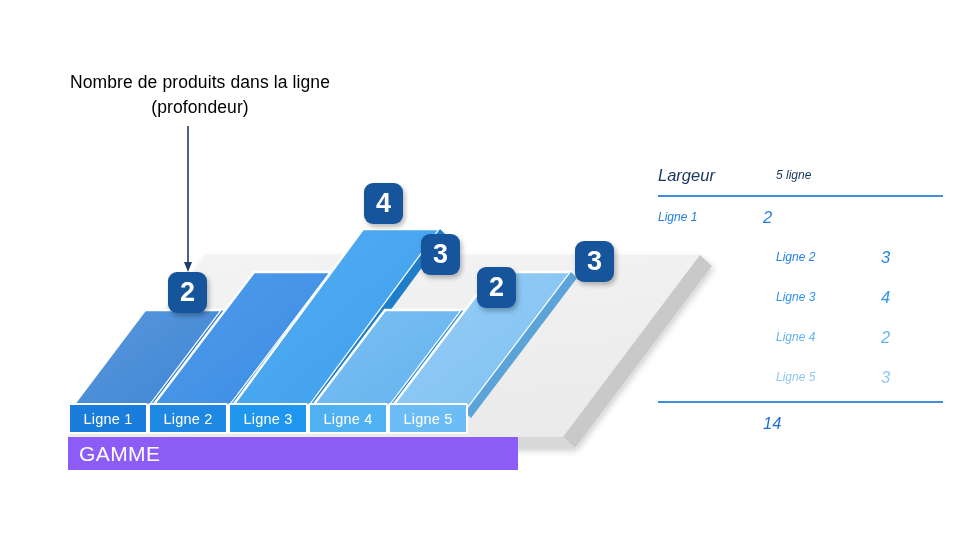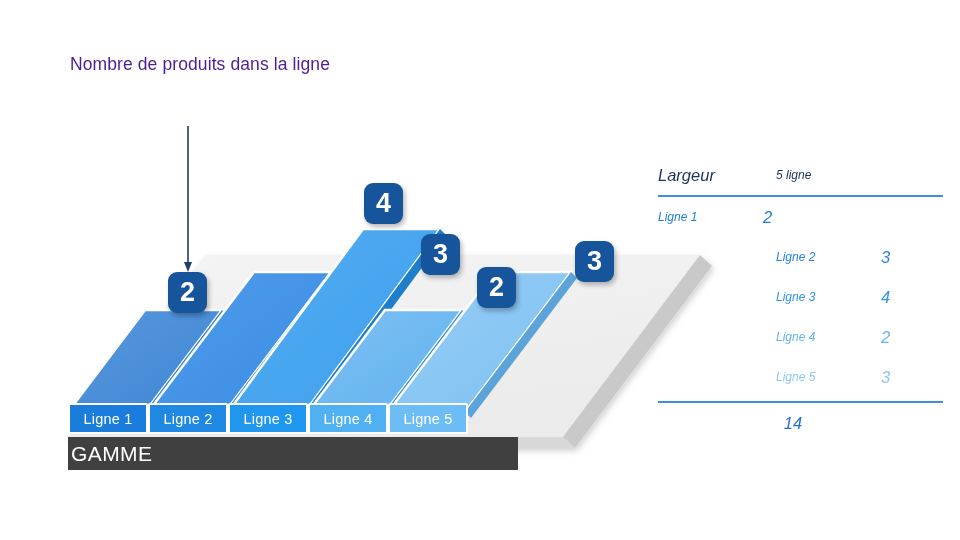--- a/index.html
+++ b/index.html
@@ -8,23 +8,23 @@
     background:#ffffff;
     font-family:"Liberation Sans", sans-serif;
     overflow:hidden;
     position:relative;
   }
   #stage{position:absolute;left:0;top:0;width:960px;height:540px;}
 
   
   .caption{
     position:absolute;
-    left:30px; top:52px; width:340px;
+    left:30px; top:70px; width:340px;
     text-align:center;
-    color:#4c1d95;
+    color:#000000;
     font-size:17.5px;
     line-height:25px;
     letter-spacing:.1px;
   }
 
   
   svg.chart{position:absolute;left:0;top:0;width:960px;height:540px;}
 
   
   .badge{
@@ -49,25 +49,25 @@
     border-radius:2px;
     color:#ffffff;
     font-size:14.5px;
     display:flex;align-items:center;justify-content:center;
     box-sizing:border-box;
     letter-spacing:.2px;
   }
   .gamme{
     position:absolute;
     left:68px; top:437px; width:450px; height:33px;
-    background:#404040;
+    background:#8b5cf6;
     color:#ffffff;
     font-size:21px;
     display:flex;align-items:center;
-    padding-left:3px;
+    padding-left:11px;
     box-sizing:border-box;
     letter-spacing:.4px;
   }
 
   
   .table{position:absolute;left:658px;top:155px;width:285px;font-style:italic;}
   .trow{display:flex;align-items:center;height:40px;}
   .c1{width:118px;font-size:16.5px;color:#17365d;}
   .c2{width:105px;font-size:12px;}
   .c3{width:60px;font-size:16.5px;text-align:left;}
@@ -76,20 +76,21 @@
   .blue-dark{color:#1f6fd0;}
   .navy{color:#17365d;}
 </style>
 </head>
 <body>
 
 <div id="stage">
 
   <div class="caption">
     <div>Nombre de produits dans la ligne</div>
+    <div>(profondeur)</div>
   </div>
 
   <svg class="chart" viewBox="0 0 960 540">
     <defs>
       <filter id="softshadow" x="-25%" y="-25%" width="160%" height="170%">
         <feDropShadow dx="2" dy="3" stdDeviation="3" flood-color="#000000" flood-opacity="0.18"></feDropShadow>
       </filter>
       <linearGradient id="gPlate" x1="0" y1="0" x2="0.4" y2="1">
         <stop offset="0%" stop-color="#f4f4f4"></stop>
         <stop offset="100%" stop-color="#ebebeb"></stop>
@@ -227,18 +228,18 @@
     <div class="trow">
       <div class="c1"></div>
       <div class="c2" style="color:#8cc7f6;">Ligne 5</div>
       <div class="c3" style="color:#8cc7f6;">3</div>
     </div>
 
     <div class="rule soft" style="margin-top:4px;"></div>
 
     <div class="trow">
       <div class="c2"></div>
-      <div class="c3 blue-dark" style="text-align:center;padding-right:12px;">14</div>
+      <div class="c3 blue-dark" style="text-align:left;padding-right:12px;">14</div>
     </div>
 
   </div>
 
 </div>
 
 </body></html>

